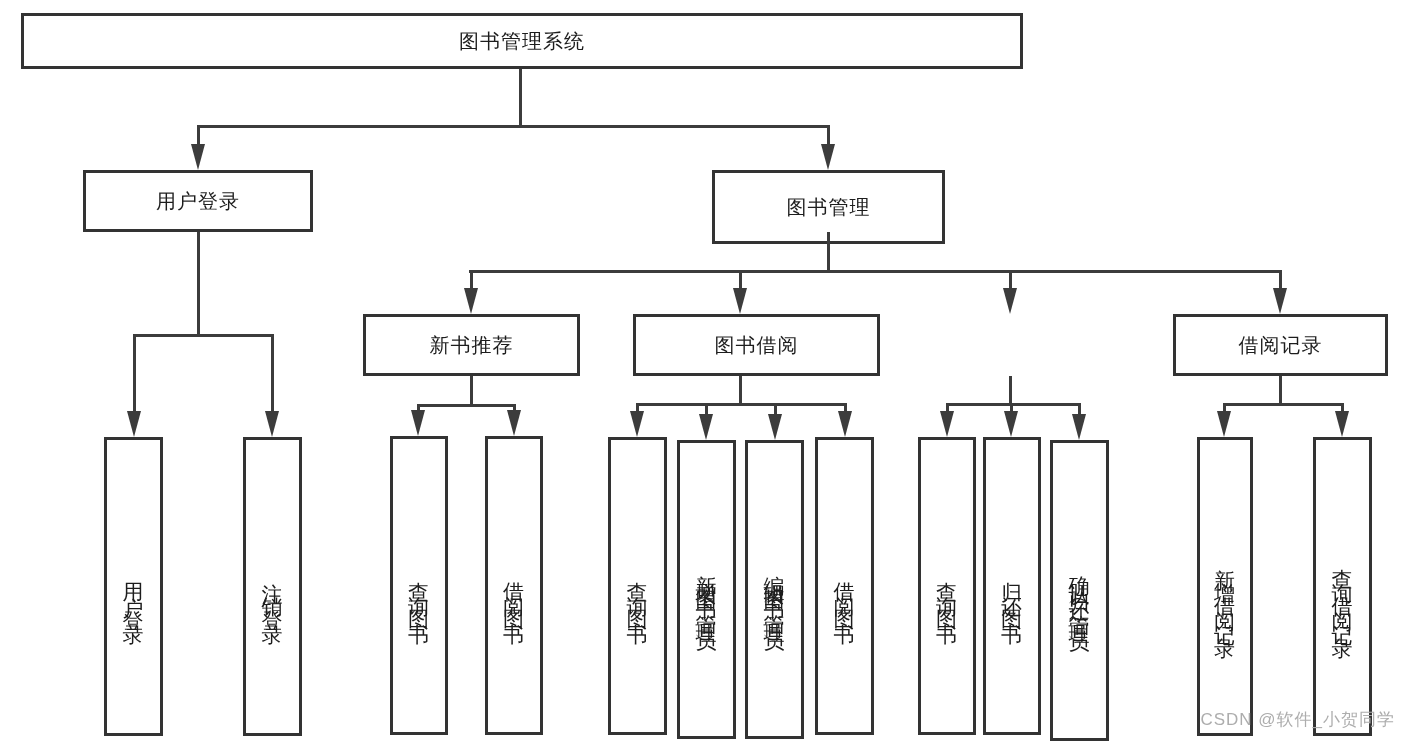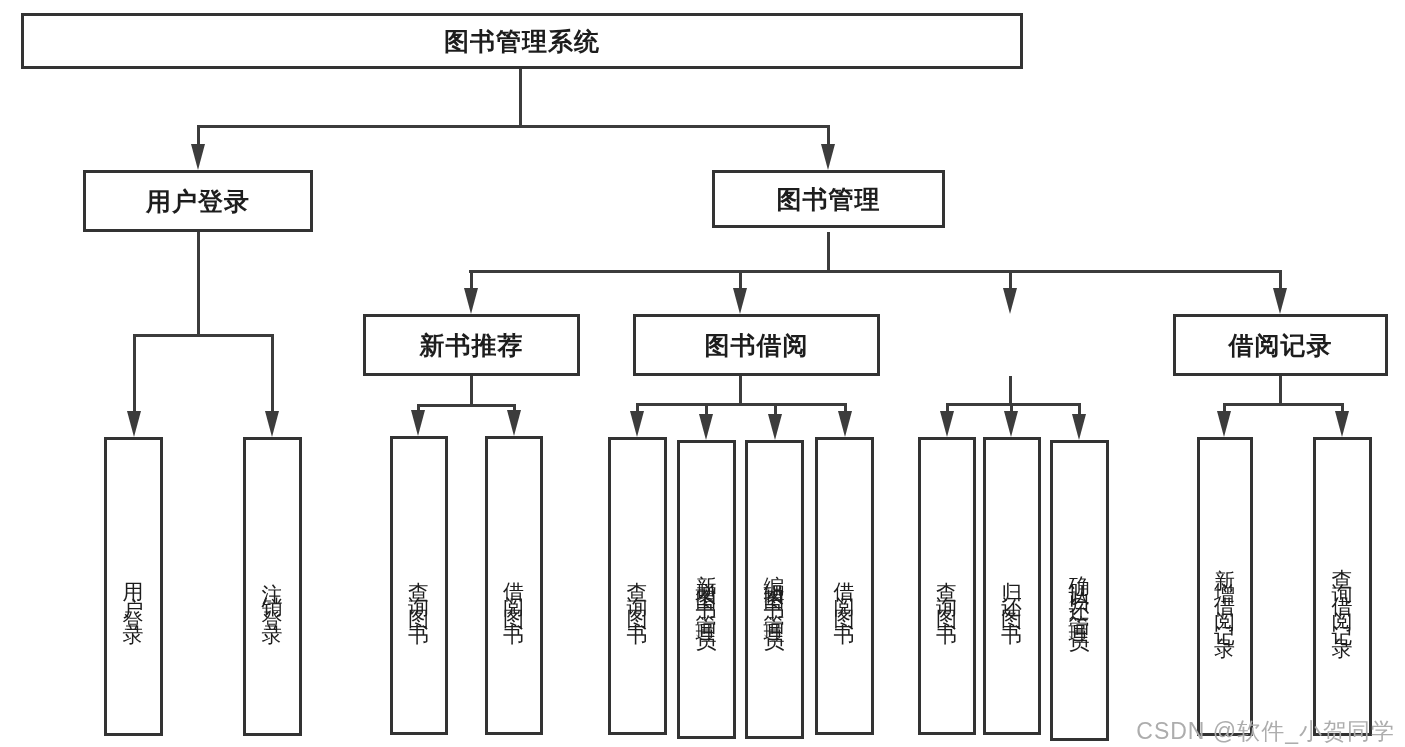--- a/index.html
+++ b/index.html
@@ -18,21 +18,21 @@
     overflow:hidden;
   }
   .box{
     position:absolute;
     border:3px solid var(--border);
     background:#fff;
     box-sizing:border-box;
     display:flex;align-items:center;justify-content:center;
   }
   .box.h .lbl{
-    font-size:25px;color:var(--text);letter-spacing:1px;white-space:nowrap;font-weight:bold;
+    font-size:20px;color:var(--text);letter-spacing:1px;white-space:nowrap;
   }
   .box.v .lbl{
     writing-mode:vertical-rl;
     text-orientation:mixed;
     font-size:21px;color:var(--text);
     letter-spacing:14px;
     padding-top:14px;
     line-height:1;
     white-space:nowrap;
   }
@@ -45,42 +45,42 @@
   .arrow{position:absolute;width:14px;}
   .arrow::before{
     content:"";position:absolute;left:5.5px;top:0;bottom:22px;width:3px;background:var(--line);
   }
   .arrow::after{
     content:"";position:absolute;left:0;bottom:0;width:0;height:0;
     border-left:7px solid transparent;border-right:7px solid transparent;
     border-top:26px solid var(--line);
   }
   .watermark{
-    position:absolute;right:10px;bottom:0;
-    font-size:23px;color:var(--wm);letter-spacing:1px;white-space:nowrap;
+    position:absolute;right:10px;bottom:16px;
+    font-size:17px;color:var(--wm);letter-spacing:1px;white-space:nowrap;
   }
 </style>
 </head>
 <body>
 
 <div class="stage">
 
   <div class="box h" style="left:21px;top:13px;width:1002px;height:56px">
     <span class="lbl">图书管理系统</span>
   </div>
 
   <div class="vline" style="left:518.5px;top:69px;height:56px"></div>
   <div class="hline" style="left:197px;top:125px;width:633px"></div>
   <div class="arrow" style="left:191px;top:125px;height:45px"></div>
   <div class="arrow" style="left:821px;top:125px;height:45px"></div>
 
   <div class="box h" style="left:83px;top:170px;width:230px;height:62px">
     <span class="lbl">用户登录</span>
   </div>
-  <div class="box h" style="left:712px;top:170px;width:233px;height:58px">
+  <div class="box h" style="left:712px;top:170px;width:233px;height:74px">
     <span class="lbl">图书管理</span>
   </div>
 
   <div class="vline" style="left:196.5px;top:232px;height:102px"></div>
   <div class="hline" style="left:133px;top:334px;width:141px"></div>
   <div class="arrow" style="left:127px;top:334px;height:103px"></div>
   <div class="arrow" style="left:265px;top:334px;height:103px"></div>
 
   <div class="vline" style="left:826.5px;top:232px;height:38px"></div>
   <div class="hline" style="left:469px;top:270px;width:813px"></div>

